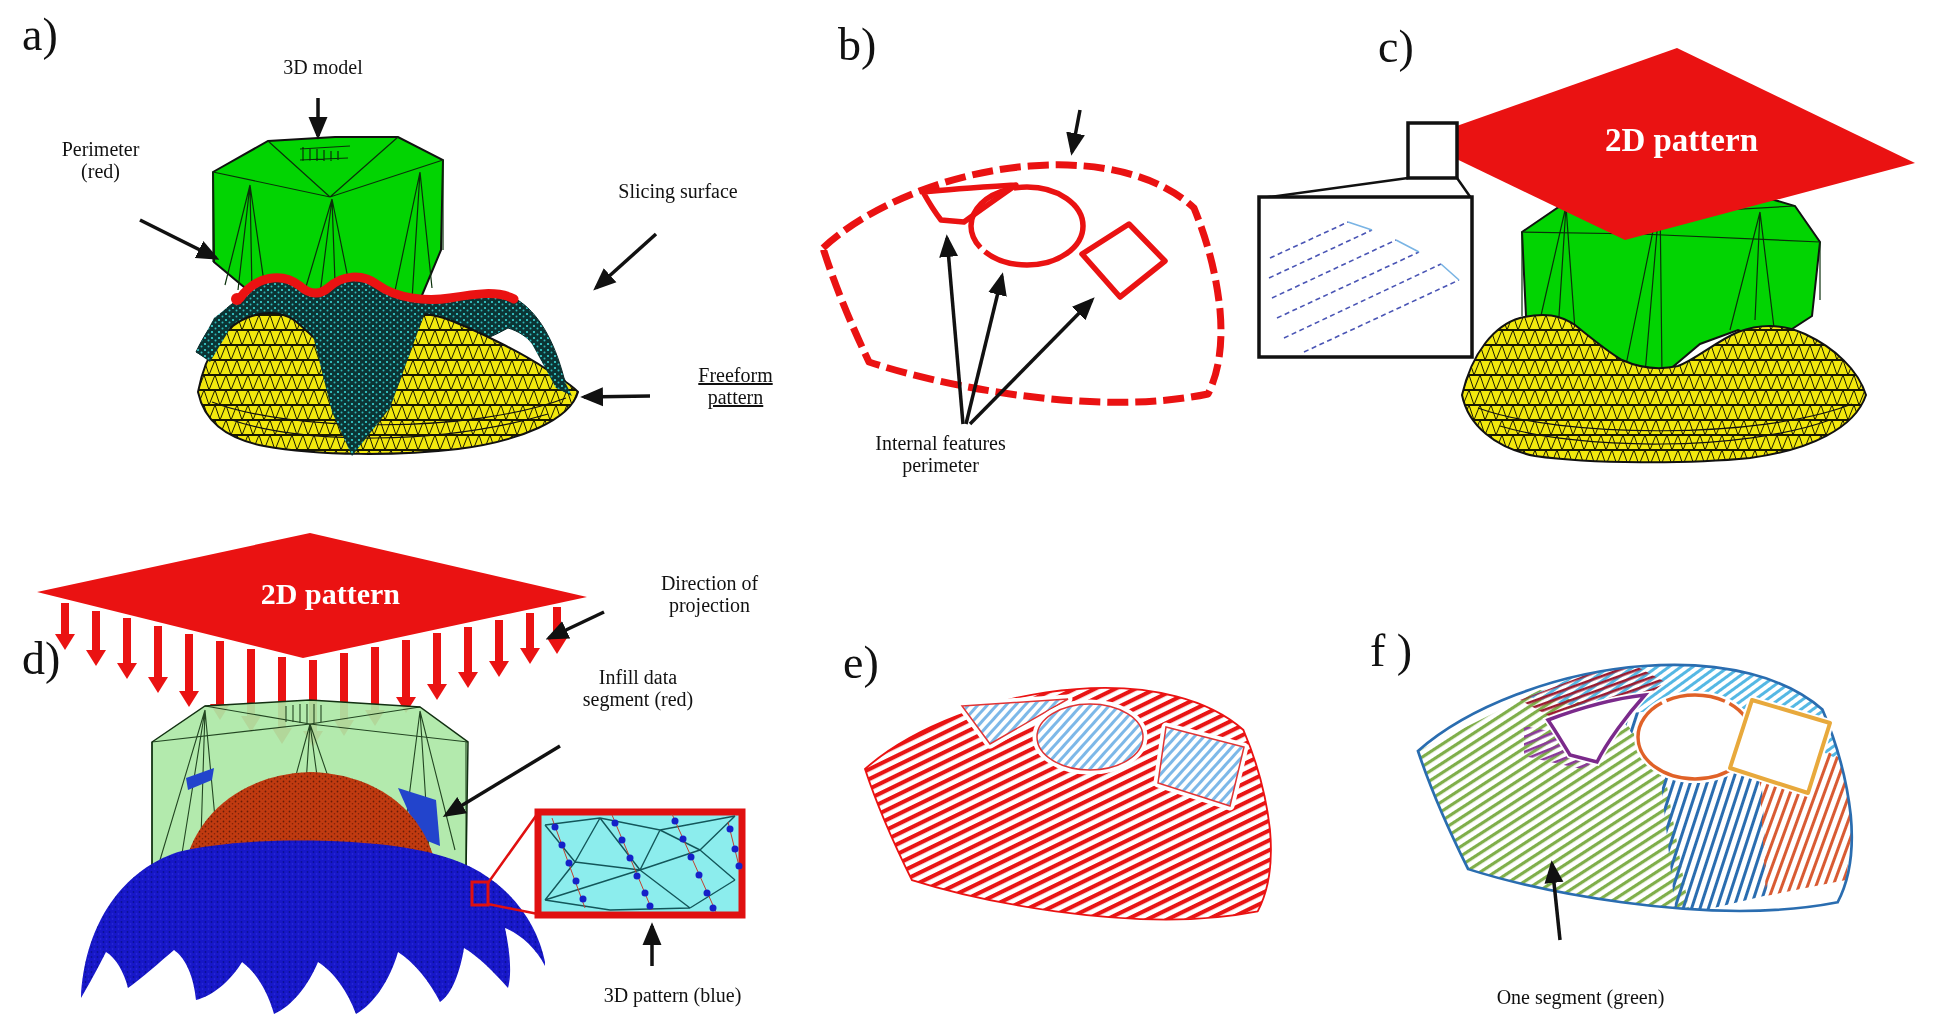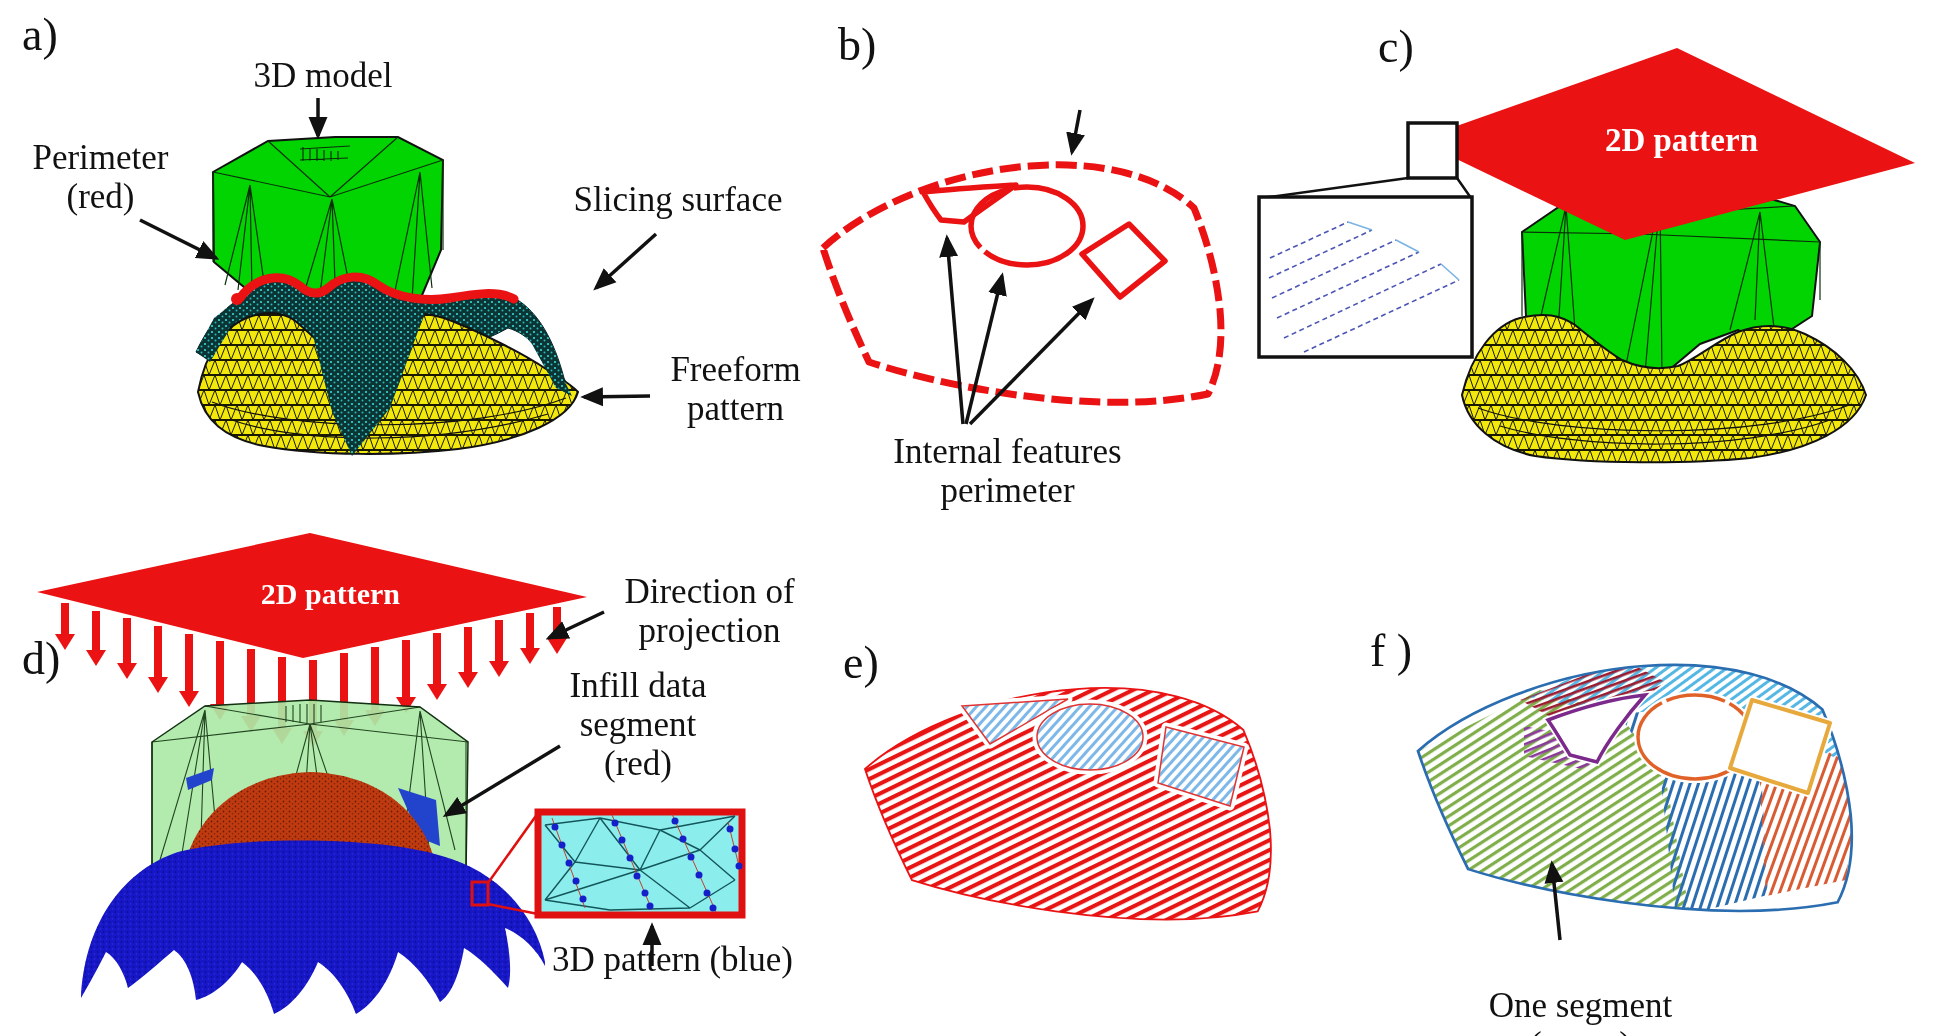--- a/index.html
+++ b/index.html
@@ -1,19 +1,19 @@
 <!DOCTYPE html>
 <html><head>
 <meta charset="utf-8">
 <style>
   html,body{margin:0;padding:0;background:#fff;}
   #canvas{position:relative;width:1960px;height:1036px;background:#fff;overflow:hidden;
           font-family:"Liberation Serif","DejaVu Serif",serif;color:#111;}
   #art{position:absolute;left:0;top:0;}
-  .lbl{position:absolute;text-align:center;font-size:35px;line-height:1.12;color:#111;}
+  .lbl{position:absolute;text-align:center;font-size:20px;line-height:1.12;color:#111;}
   .lbl .ln{display:block;}
   .p-letter{position:absolute;font-size:46px;color:#111;}
   .pat-label{position:absolute;text-align:right;font-weight:bold;color:#fff;}
   .pat-c{font-size:33px;}
   .pat-d{font-size:30px;}
 </style>
 </head>
 <body>
 
 <div id="canvas">
@@ -268,38 +268,38 @@
 <div class="p-letter" style="left:22px;top:632px;">d)</div>
 <div class="p-letter" style="left:843px;top:636px;">e)</div>
 <div class="p-letter" style="left:1370px;top:624px;">f )</div>
 
 <div class="lbl" style="left:238px;top:56px;width:170px;">3D model</div>
 <div class="lbl" style="left:28px;top:138px;width:145px;">
   <span class="ln">Perimeter</span>
   <span class="ln">(red)</span>
 </div>
 <div class="lbl" style="left:548px;top:180px;width:260px;">Slicing surface</div>
-<div class="lbl" style="left:648px;top:350px;width:175px;">
+<div class="lbl" style="left:648px;top:364px;width:175px;text-decoration:underline;">
   <span class="ln">Freeform</span>
   <span class="ln">pattern</span>
 </div>
 
-<div class="lbl" style="left:875px;top:432px;width:265px;">
+<div class="lbl" style="left:808px;top:432px;width:265px;">
   <span class="ln">Internal features</span>
   <span class="ln">perimeter</span>
 </div>
 
 <div class="pat-label pat-c" style="left:1548px;top:122px;width:210px;">2D pattern</div>
 <div class="pat-label pat-d" style="left:210px;top:577px;width:190px;">2D pattern</div>
 
 <div class="lbl" style="left:592px;top:572px;width:235px;">
   <span class="ln">Direction of</span>
   <span class="ln">projection</span>
 </div>
 <div class="lbl" style="left:548px;top:666px;width:180px;">
   <span class="ln">Infill data</span>
   <span class="ln">segment (red)</span>
 </div>
-<div class="lbl" style="left:535px;top:940px;width:275px;">3D pattern (blue)</div>
+<div class="lbl" style="left:535px;top:984px;width:275px;">3D pattern (blue)</div>
 
 <div class="lbl" style="left:1438px;top:942px;width:285px;margin-top:44px;">One segment (green)</div>
 
 </div>
 
 </body></html>

